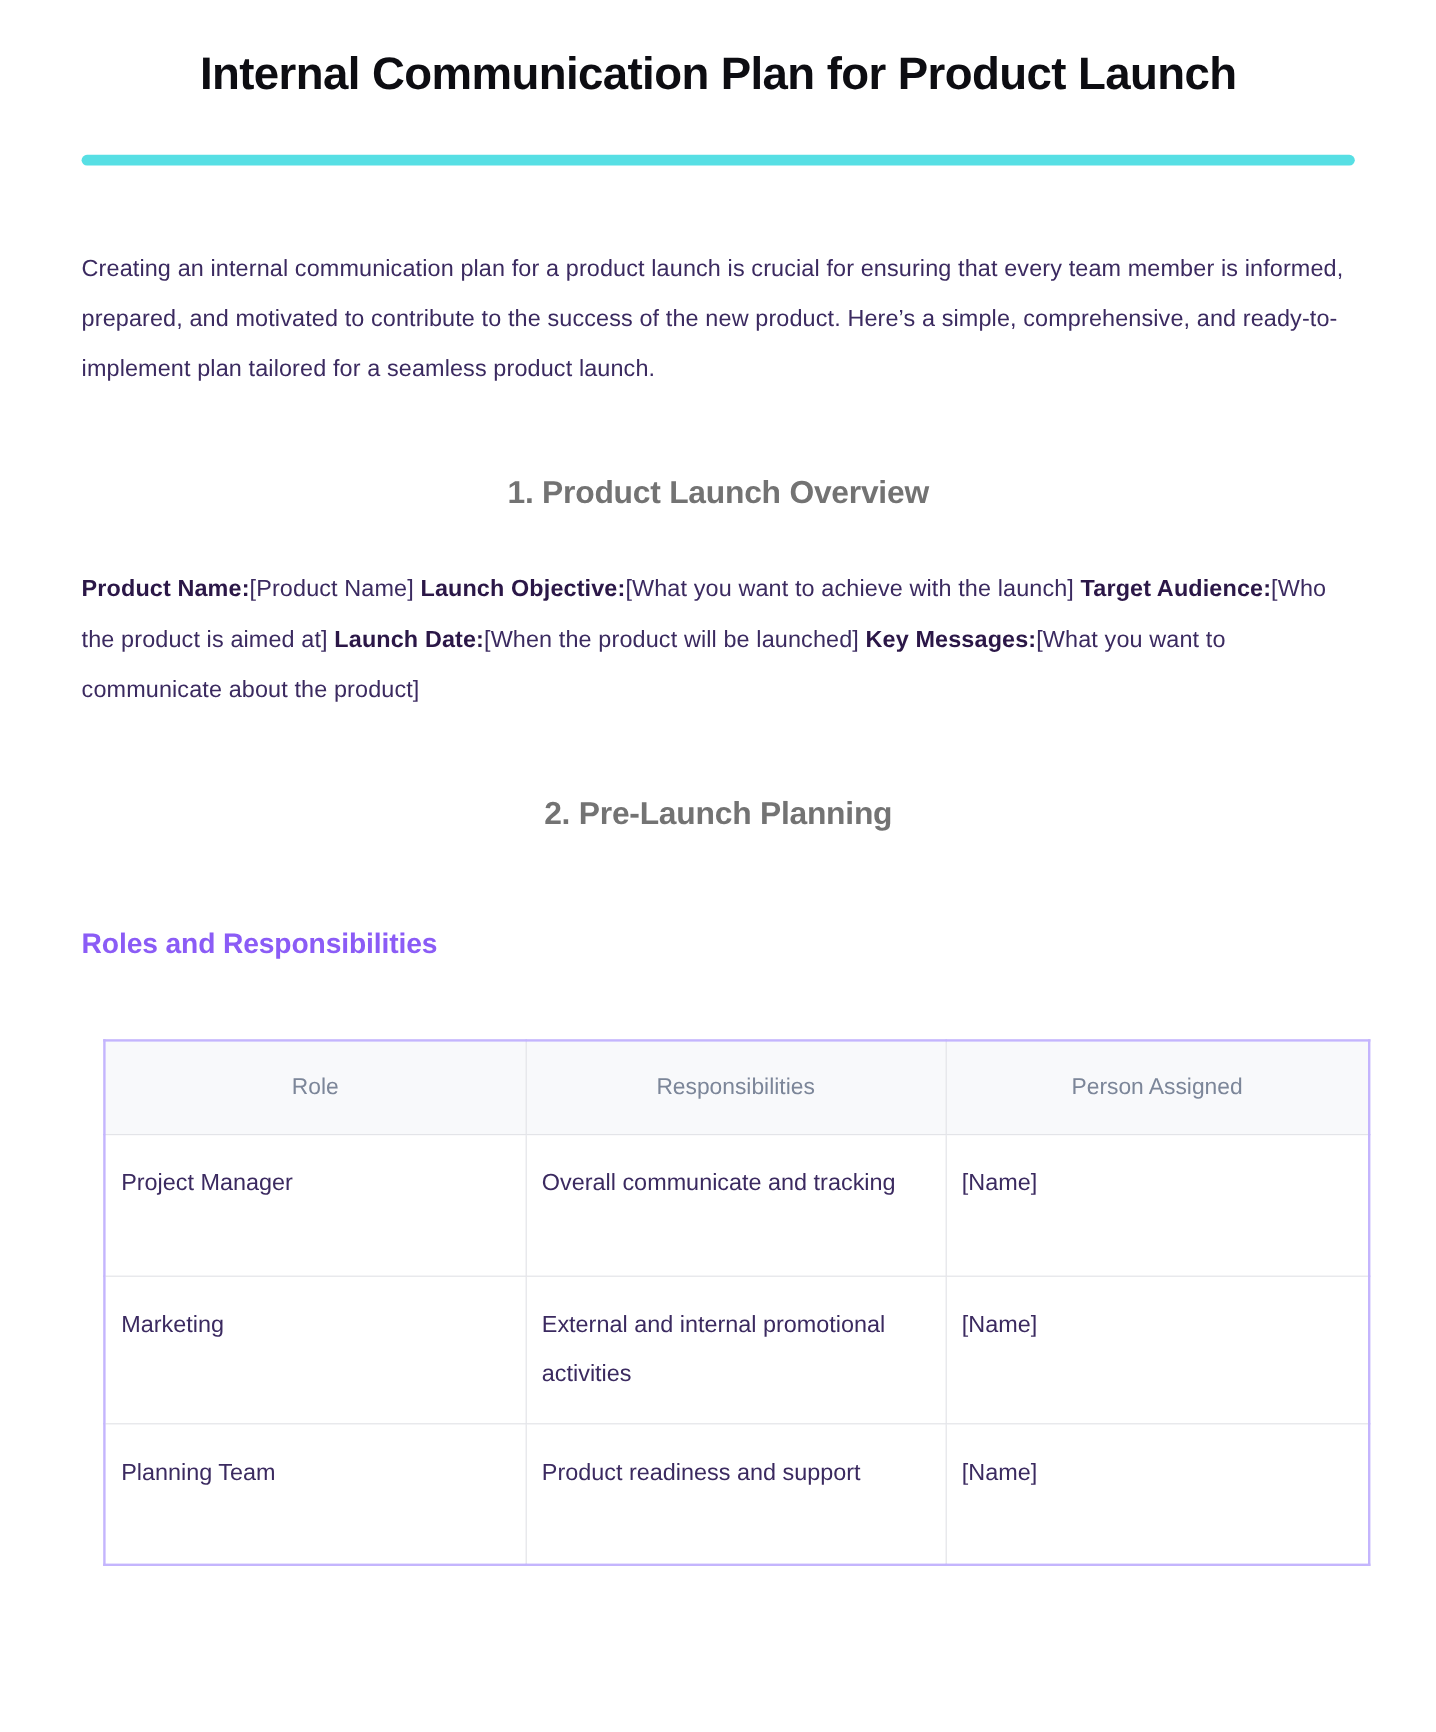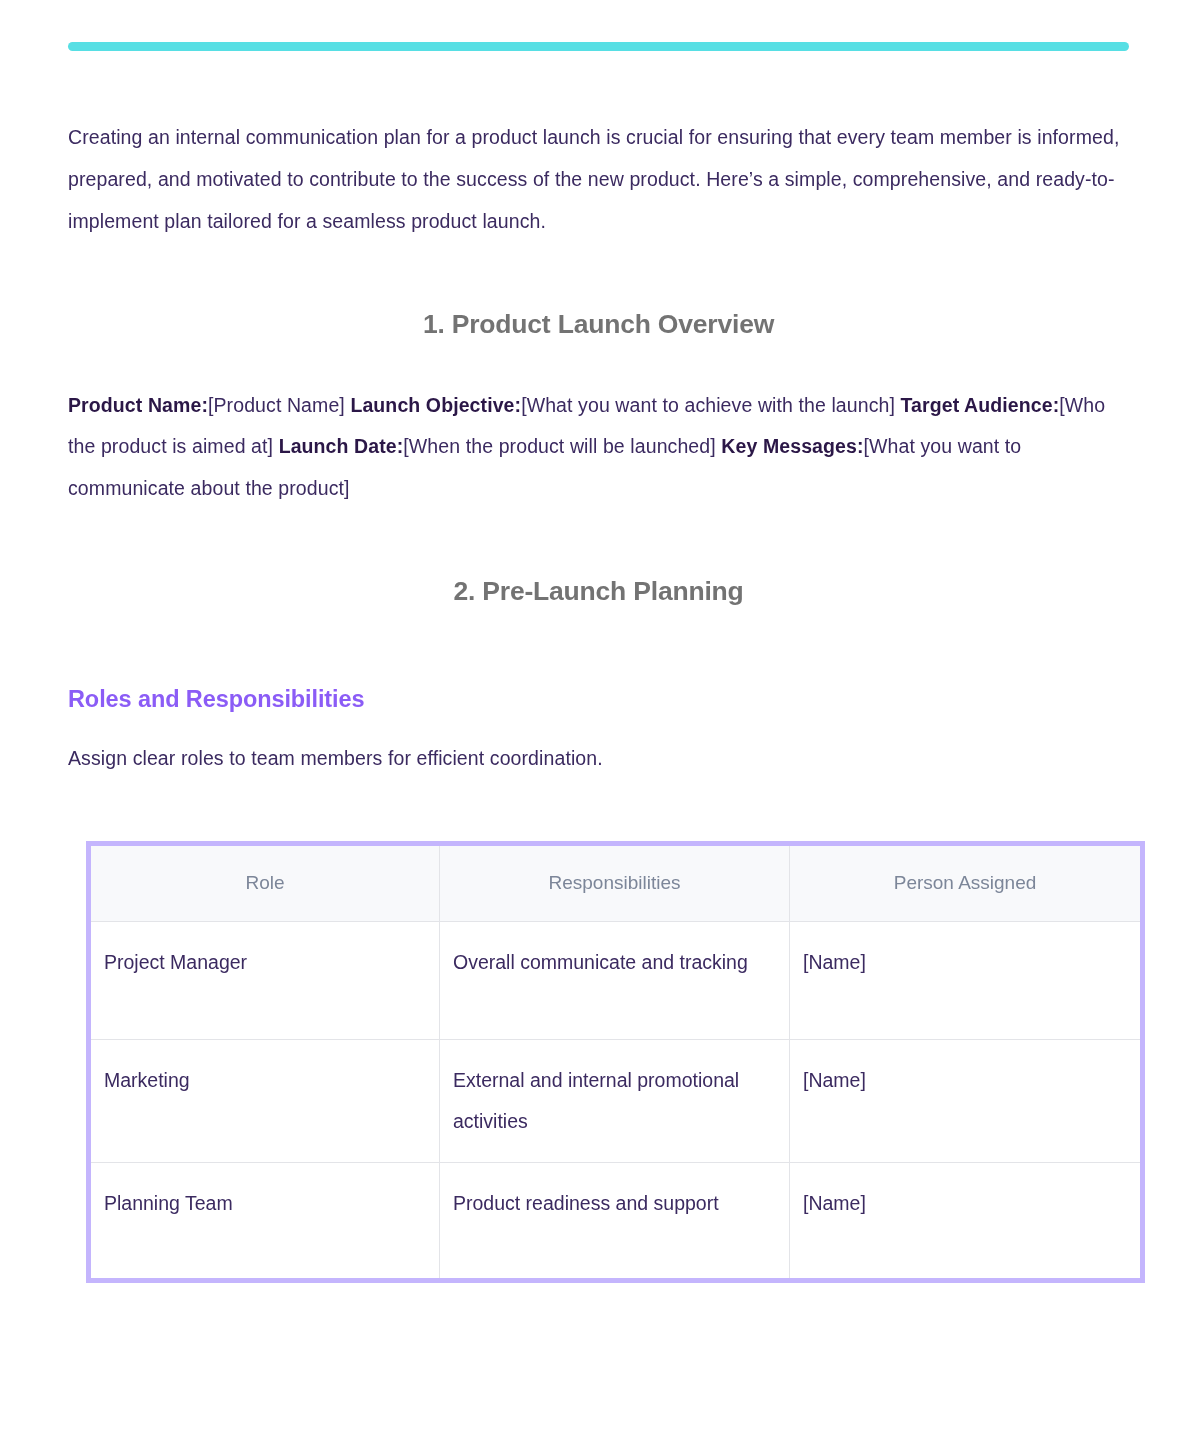--- a/index.html
+++ b/index.html
@@ -98,21 +98,21 @@
 
   
   .table-wrap {
     padding-top: 64px;
   }
   table.roles-table {
     width: 1056px;
     border-collapse: collapse;
     table-layout: fixed;
     margin-left: 18px;
-    border: 5px solid #c4b5fd;
+    border: 2px solid #c4b5fd;
   }
   table.roles-table col.c-role { width: 351px; }
   table.roles-table col.c-resp { width: 350px; }
   table.roles-table col.c-person { width: 353px; }
 
   table.roles-table thead th {
     background: #f8f9fb;
     border: 1px solid #e3e4e8;
     color: #7c8699;
     font-size: 19px;
@@ -137,20 +137,21 @@
     height: 100px;
   }
   table.roles-table tbody tr.tall td { height: 118px; margin-left: 45px; }
   table.roles-table tbody tr.short td { height: 78px; }
 </style>
 </head>
 <body>
 
 <div class="page">
 
+  <h1 class="doc-title">Internal Communication Plan for Product Launch</h1>
 
   <div class="accent-rule-wrap">
     <div class="accent-rule"></div>
   </div>
 
   <div class="content">
 
     <p class="body-text">Creating an internal communication plan for a product launch is crucial for ensuring that every team member is informed, prepared, and motivated to contribute to the success of the new product. Here’s a simple, comprehensive, and ready-to-implement plan tailored for a seamless product launch.</p>
 
     <h2 class="section-heading">1. Product Launch Overview</h2>
@@ -160,21 +161,20 @@
       <span class="inline-label">Launch Objective:</span><span class="inline-value">[What you want to achieve with the launch]</span>
       <span class="inline-label">Target Audience:</span><span class="inline-value">[Who the product is aimed at]</span>
       <span class="inline-label">Launch Date:</span><span class="inline-value">[When the product will be launched]</span>
       <span class="inline-label">Key Messages:</span><span class="inline-value">[What you want to communicate about the product]</span>
     </p>
 
     <h2 class="section-heading">2. Pre-Launch Planning</h2>
 
     <h3 class="sub-heading">Roles and Responsibilities</h3>
 
-    <p class="body-text single">Assign clear roles to team members for efficient coordination.</p>
 
     <div class="table-wrap">
       <table class="roles-table">
         <colgroup>
           <col class="c-role">
           <col class="c-resp">
           <col class="c-person">
         </colgroup>
         <thead>
           <tr>

